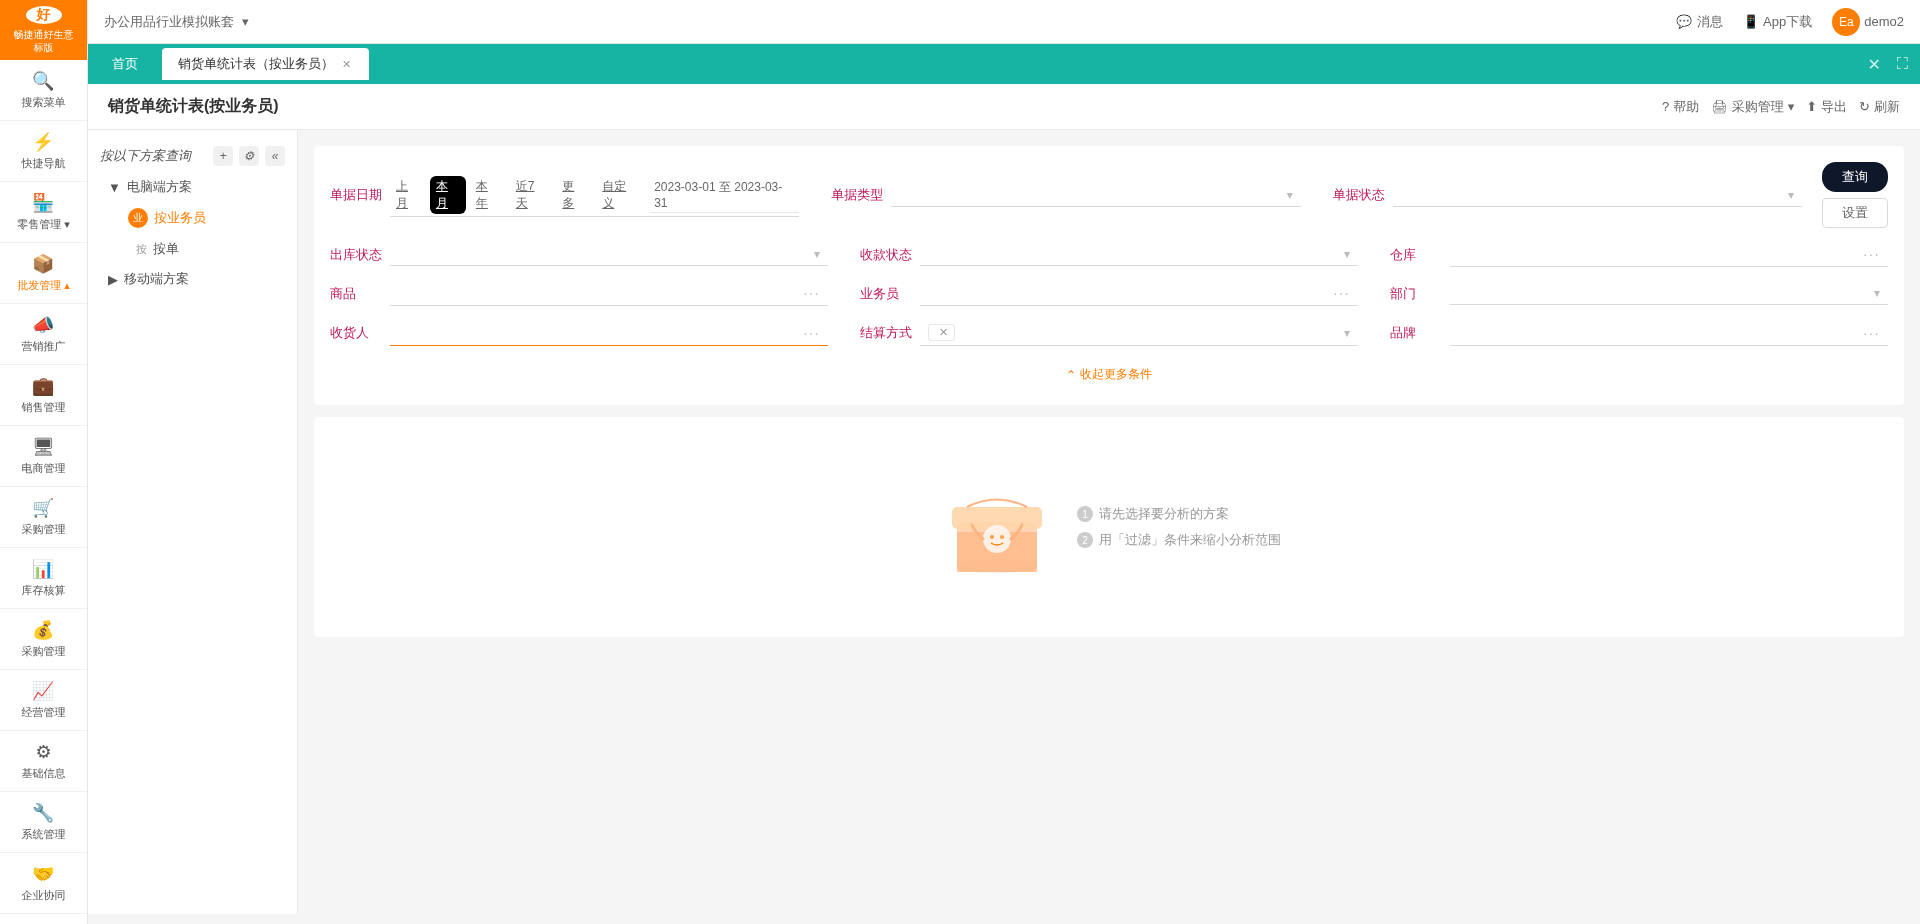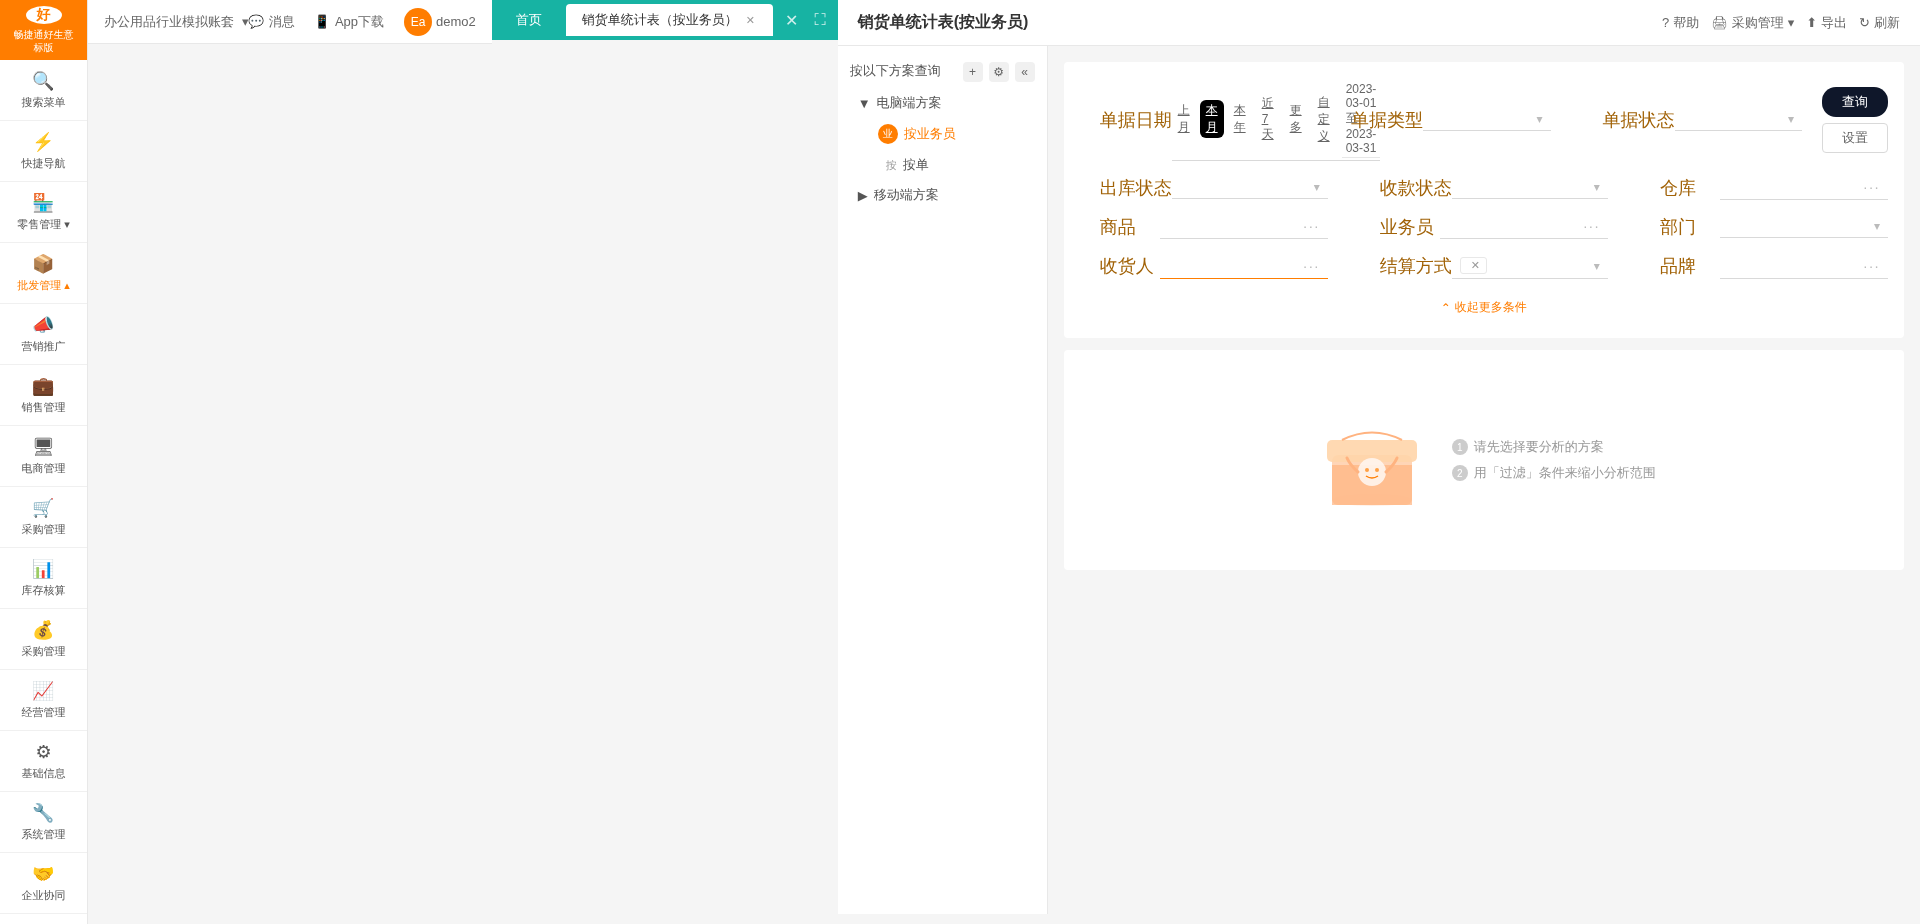--- a/index.html
+++ b/index.html
@@ -43,21 +43,21 @@
       border-bottom: 1px solid #f0f0f0;
     }
     .sidebar-item.active { color: #ff7d00; }
     .sidebar-item .icon { font-size: 18px; margin-bottom: 3px; }
     .sidebar-item .label { font-size: 11px; }
 
     
     .main {
       flex: 1;
       display: flex;
-      flex-direction: row;
+      flex-direction: column;
       overflow: hidden;
     }
 
     
     .top-header {
       background: #fff;
       height: 44px;
       display: flex;
       align-items: center;
       justify-content: space-between;
@@ -131,23 +131,23 @@
 
     
     .left-panel {
       width: 210px;
       background: #fff;
       border-right: 1px solid #e8e8e8;
       padding: 10px 0;
       flex-shrink: 0;
     }
     .panel-header {
-      display: flex; align-items: flex-start; justify-content: space-between;
+      display: flex; align-items: center; justify-content: space-between;
       padding: 6px 12px;
-      color: #666; font-size: 13px;
+      color: #666; font-size: 13px; font-style: italic;
     }
     .panel-header-title { font-size: 13px; color: #555; }
     .panel-actions { display: flex; gap: 6px; }
     .panel-action-icon { width: 20px; height: 20px; border-radius: 4px; background: #f0f0f0; display: flex; align-items: center; justify-content: center; cursor: pointer; font-size: 12px; color: #666; }
     .tree-item {
       padding: 6px 12px 6px 20px;
       display: flex; align-items: center; gap: 6px;
       cursor: pointer; color: #555; font-size: 13px;
     }
     .tree-sub-item {
@@ -188,25 +188,24 @@
       gap: 0;
     }
     .filter-item {
       display: flex;
       align-items: center;
       flex: 1;
       min-width: 0;
     }
     .filter-label {
       white-space: nowrap;
-      color: #a16207;
-      font-size: 18px;
+      color: #be185d;
+      font-size: 13px;
       min-width: 60px;
       flex-shrink: 0;
-      margin-left: 20px;
     }
     .filter-control {
       flex: 1;
       min-width: 0;
       border-bottom: 1px solid #d9d9d9;
       padding: 4px 8px;
       display: flex; align-items: center; justify-content: space-between;
       cursor: pointer;
       position: relative;
     }

